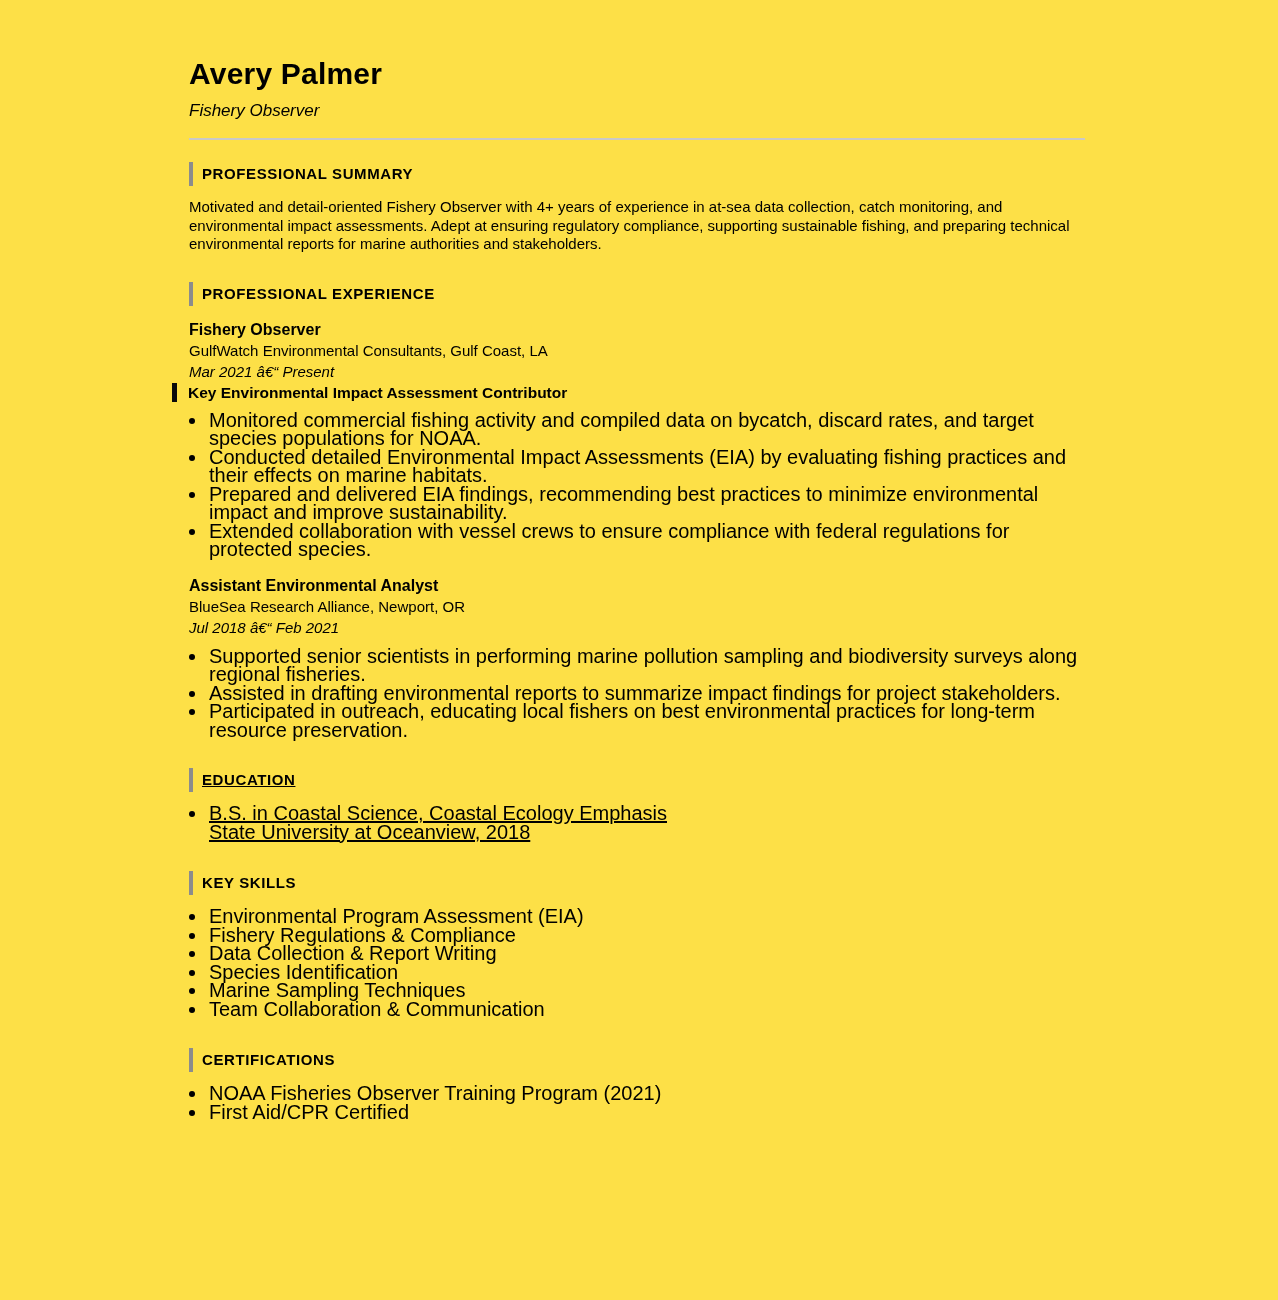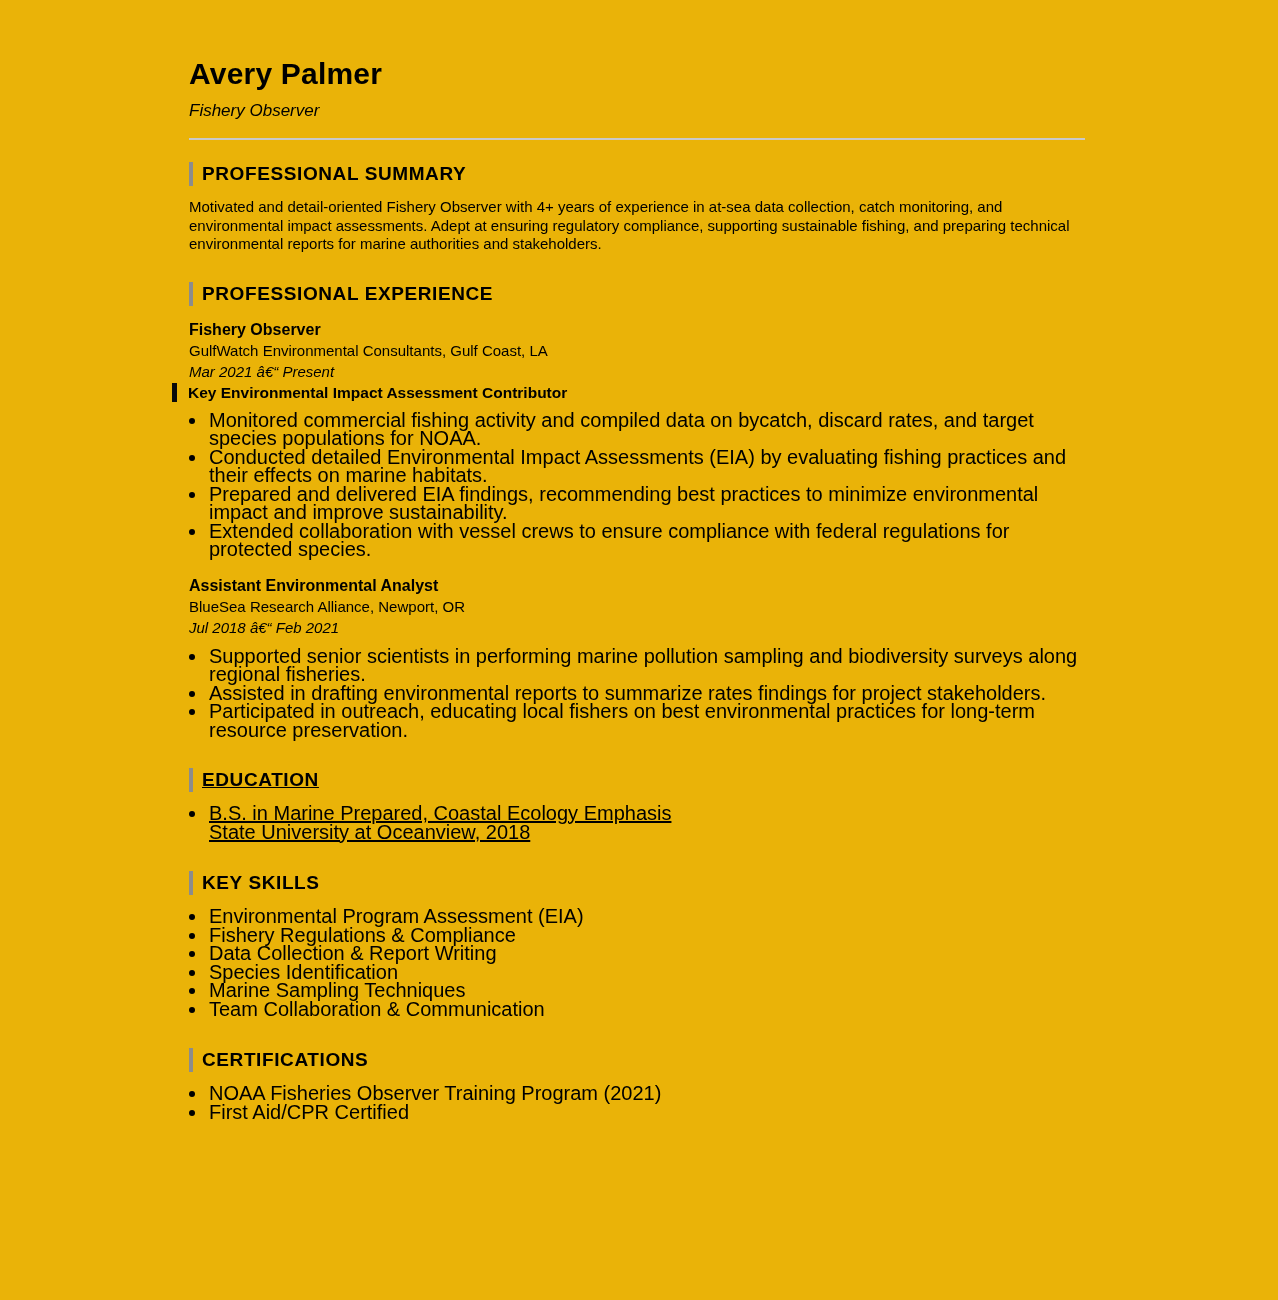--- a/index.html
+++ b/index.html
@@ -6,21 +6,21 @@
   html, body { background: #ffffff; }
   body {
     font-family: "Liberation Sans", "DejaVu Sans", sans-serif;
     color: #000000;
     -webkit-font-smoothing: antialiased;
   }
   .page {
     position: relative;
     width: 1278px;
     height: 1300px;
-    background: #eab308;
+    background: #fde047;
     overflow: hidden;
   }
   .content {
     position: absolute;
     left: 189px;
     top: 56px;
     width: 896px;
   }
 
   
@@ -45,21 +45,21 @@
   .divider {
     margin-top: 17px;
     border: none;
     border-top: 2px solid #c9c9c9;
     height: 0;
     width: 100%;
   }
 
   
   .section-heading {
-    font-size: 19px;
+    font-size: 15px;
     font-weight: bold;
     line-height: 24px;
     letter-spacing: 0.6px;
     border-left: 4px solid #8c8c8c;
     padding-left: 9px;
   }
   .section-summary       { margin-top: 22px; }
   .section-experience    { margin-top: 28px; }
   .section-education     { margin-top: 29px; text-decoration: underline; }
   .section-skills        { margin-top: 30px; }
@@ -145,31 +145,31 @@
             <li>Extended collaboration with vessel crews to ensure compliance with federal regulations for protected species.</li>
           </ul>
       </div>
 
       <div class="job">
         <div class="job-title">Assistant Environmental Analyst</div>
         <div class="job-company">BlueSea Research Alliance, Newport, OR</div>
         <div class="job-dates">Jul 2018 â€“ Feb 2021</div>
         <ul class="bullet-list">
             <li>Supported senior scientists in performing marine pollution sampling and biodiversity surveys along regional fisheries.</li>
-            <li>Assisted in drafting environmental reports to summarize rates findings for project stakeholders.</li>
+            <li>Assisted in drafting environmental reports to summarize impact findings for project stakeholders.</li>
             <li>Participated in outreach, educating local fishers on best environmental practices for long-term resource preservation.</li>
           </ul>
       </div>
     </section>
 
     <section class="section-education">
       <h2 class="section-heading">EDUCATION</h2>
       <ul class="bullet-list">
         <li>
-          <span>B.S. in Marine Prepared, Coastal Ecology Emphasis</span><br>
+          <span>B.S. in Coastal Science, Coastal Ecology Emphasis</span><br>
           <span>State University at Oceanview, 2018</span>
         </li>
       </ul>
     </section>
 
     <section class="section-skills">
       <h2 class="section-heading">KEY SKILLS</h2>
       <ul class="bullet-list">
           <li>Environmental Program Assessment (EIA)</li>
           <li>Fishery Regulations &amp; Compliance</li>

